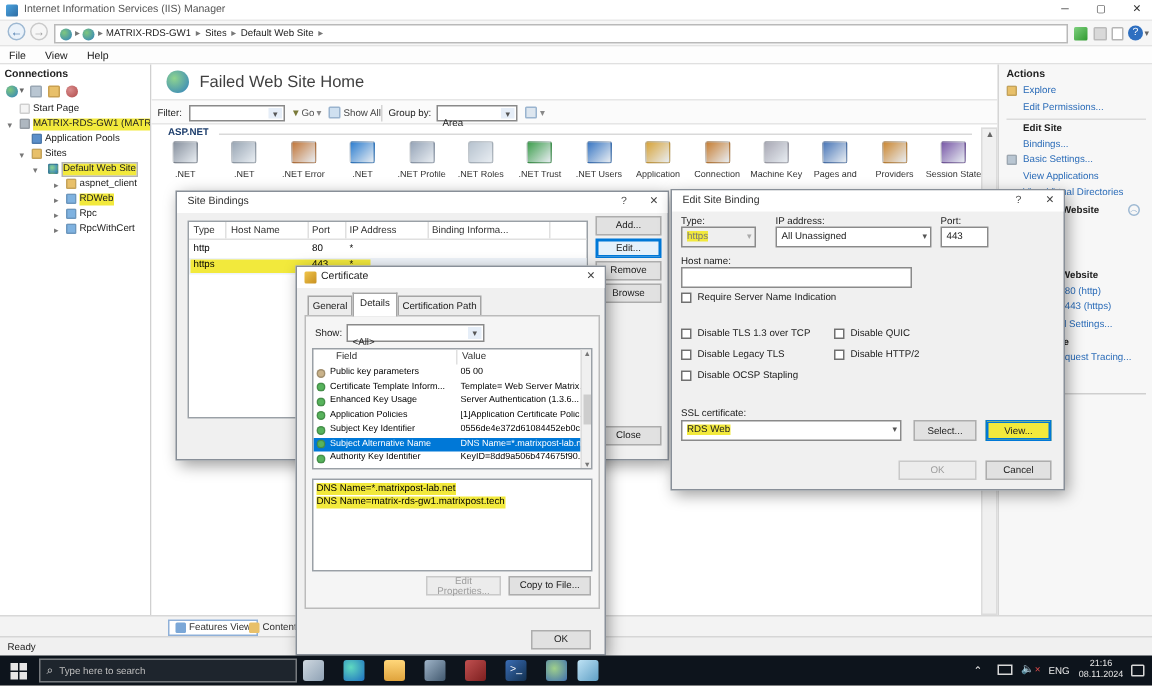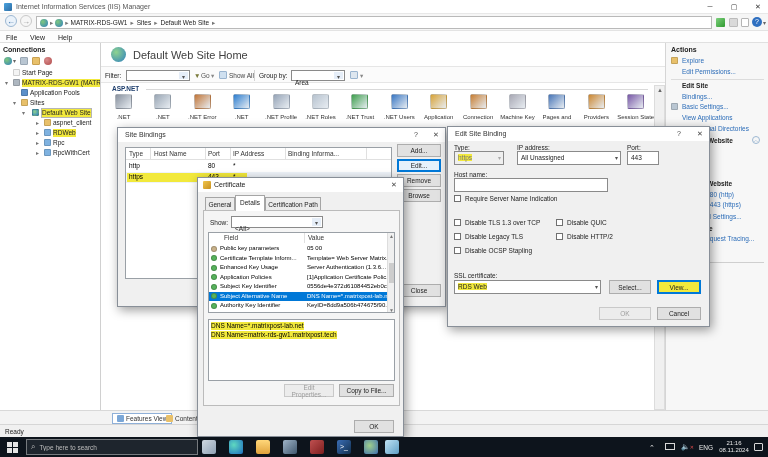--- a/index.html
+++ b/index.html
@@ -148,21 +148,21 @@
       </div>
     <div class="abs" style="left:0;top:370px;width:100px;height:9px;background:#f0f0f0;border-top:1px solid #ddd;">
       <span class="abs t6" style="left:1px;top:1px;color:#888;">◂</span>
       <span class="abs t6" style="left:93px;top:1px;color:#888;">▸</span>
       <span class="abs" style="left:9px;top:1px;width:50px;height:6px;background:#cdcdcd;"></span>
     </div>
   </div>
 
   <div class="abs panel-content">
     <span class="abs" style="left:10px;top:4px;width:15px;height:15px;border-radius:50%;background:radial-gradient(circle at 35% 35%,#8fd48f,#2e7fbf);"></span>
-    <span class="abs nowrap" style="left:32px;top:6px;font-size:11px;color:#404040;width:300px;">Default Web Site Home</span>
+    <span class="abs nowrap" style="left:32px;top:6px;font-size:11px;color:#404040;width:300px;">Failed Web Site Home</span>
   </div>
   <div class="abs filterbar">
     <span class="abs t65" style="left:4px;top:5px;">Filter:</span>
     <span class="combo" style="left:25px;top:3px;width:64px;height:11px;">
         <span class="arr">▾</span>
       </span>
     <span class="abs t65" style="left:93px;top:5px;color:#7a7a3a;">▼</span>
     <span class="abs t65" style="left:100px;top:5px;color:#555;">Go</span>
     <span class="abs t65" style="left:110px;top:5px;color:#888;">▾</span>
     <span class="abs ico-sq" style="left:118px;top:4px;width:8px;height:8px;background:#cfe0f0;border:1px solid #9ab4cf;"></span>

